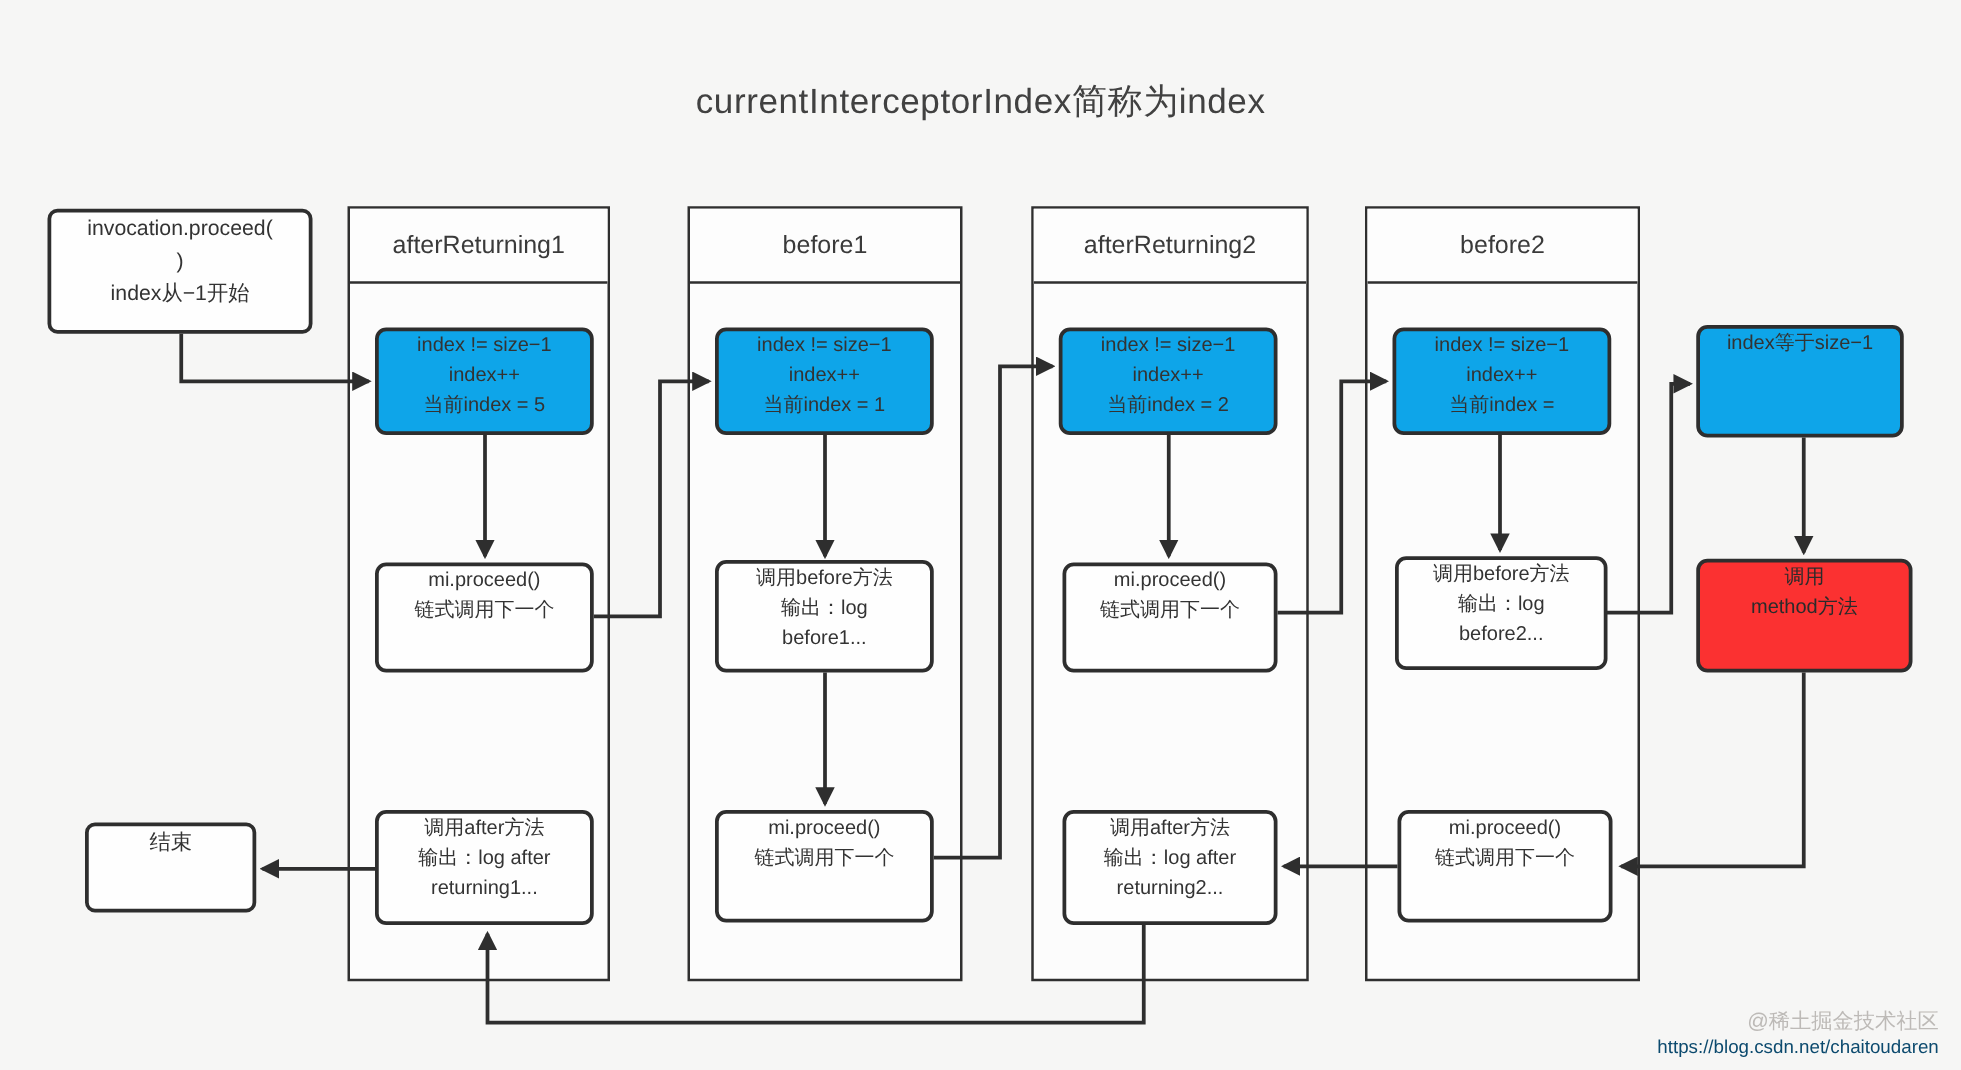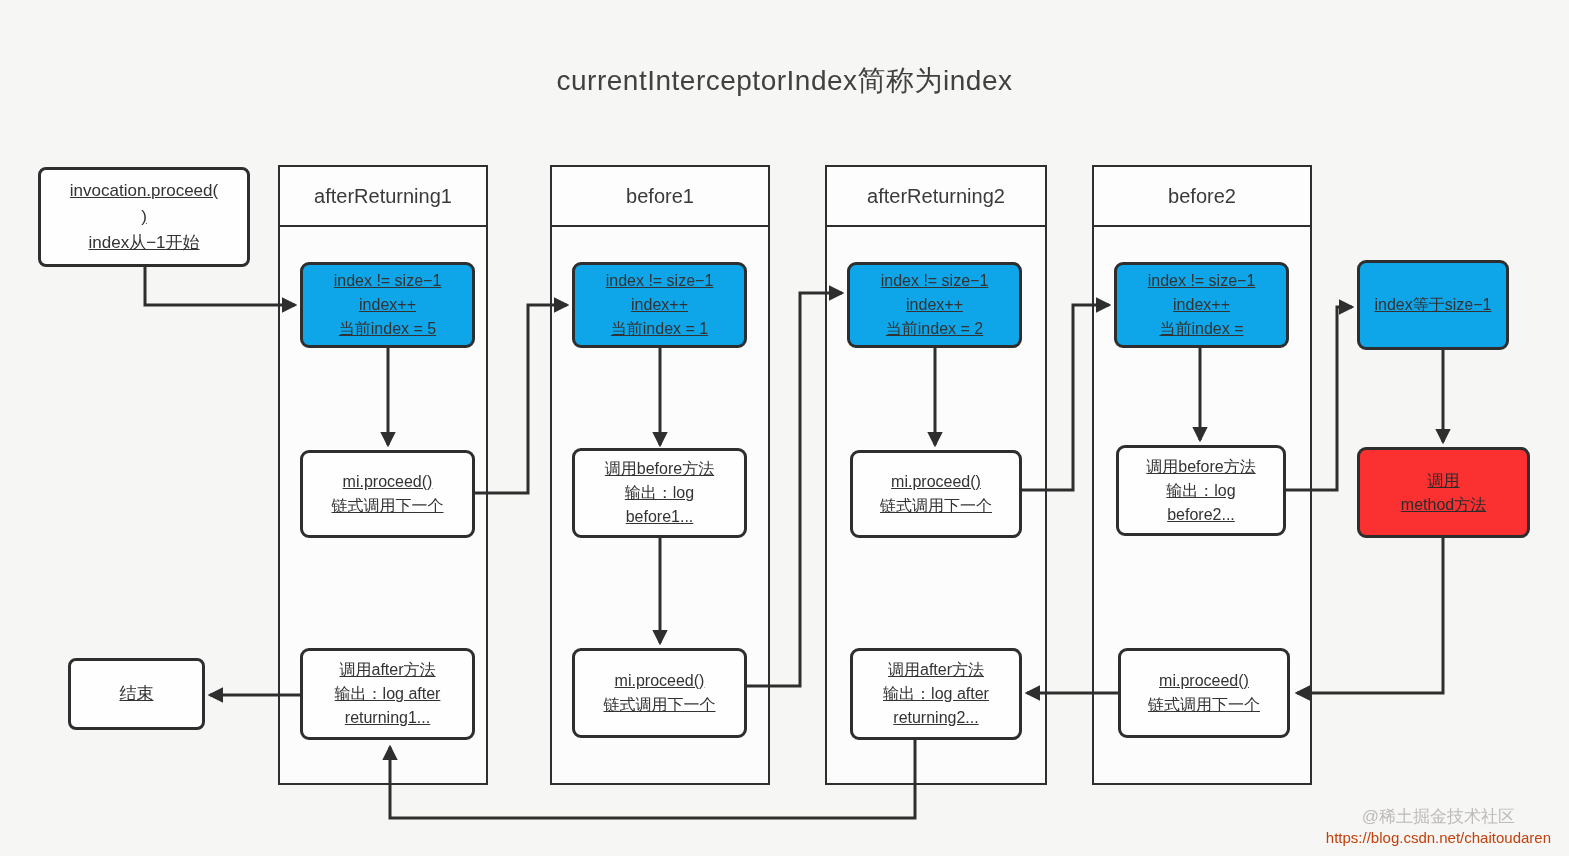--- a/index.html
+++ b/index.html
@@ -19,32 +19,32 @@
     box-sizing:border-box;
   }
   .container .hdr{
     height:58px;border-bottom:2px solid #2f2f2f;
     display:flex;align-items:center;justify-content:center;
     font-size:20px;color:#3a3a3a;background:#fdfdfd;
   }
   .box{
     position:absolute;box-sizing:border-box;
     border:3px solid #2e2e2e;border-radius:9px;background:#fefefe;
-    display:flex;flex-direction:column;align-items:center;justify-content:center;
-    text-align:center;font-size:16px;line-height:24px;color:#333;text-decoration:underline;
+    display:flex;flex-direction:column;align-items:center;
+    text-align:center;font-size:16px;line-height:24px;color:#333;
   }
   .box.big{font-size:17px;line-height:26px;border-radius:8px;}
   .box.yellow{background:#0ea5e9;}
   .box.red{background:#fb3131;color:#2b2b2b;}
   svg.wires{position:absolute;left:0;top:0;pointer-events:none;}
   .wm{
-    position:absolute;right:18px;top:806px;text-align:center;line-height:21px;
+    position:absolute;right:18px;top:806px;text-align:right;line-height:21px;
   }
   .wm .l1{font-size:17px;color:#bdbab7;}
-  .wm .l2{font-size:15px;color:#c2410c;}
+  .wm .l2{font-size:15px;color:#0c4a6e;}
 </style>
 </head>
 <body>
 
 <div class="canvas">
 
   <div class="title">currentInterceptorIndex简称为index</div>
 
   <div class="container" style="left:278px;top:165px;width:210px;height:620px;">
     <div class="hdr">afterReturning1</div>
@@ -146,21 +146,21 @@
   <div class="box" style="left:1116px;top:445px;width:170px;height:91px;">
     <div>调用before方法</div>
     <div>输出：log</div>
     <div>before2...</div>
   </div>
   <div class="box" style="left:1118px;top:648px;width:172px;height:90px;">
     <div>mi.proceed()</div>
     <div>链式调用下一个</div>
   </div>
 
-  <div class="box yellow" style="left:1357px;top:260px;width:152px;height:90px;">
+  <div class="box yellow" style="left:1357px;top:260px;width:166px;height:90px;">
     <div>index等于size−1</div>
   </div>
   <div class="box red" style="left:1357px;top:447px;width:173px;height:91px;">
     <div>调用</div>
     <div>method方法</div>
   </div>
 
   <div class="wm">
     <div class="l1">@稀土掘金技术社区</div>
     <div class="l2">https://blog.csdn.net/chaitoudaren</div>

